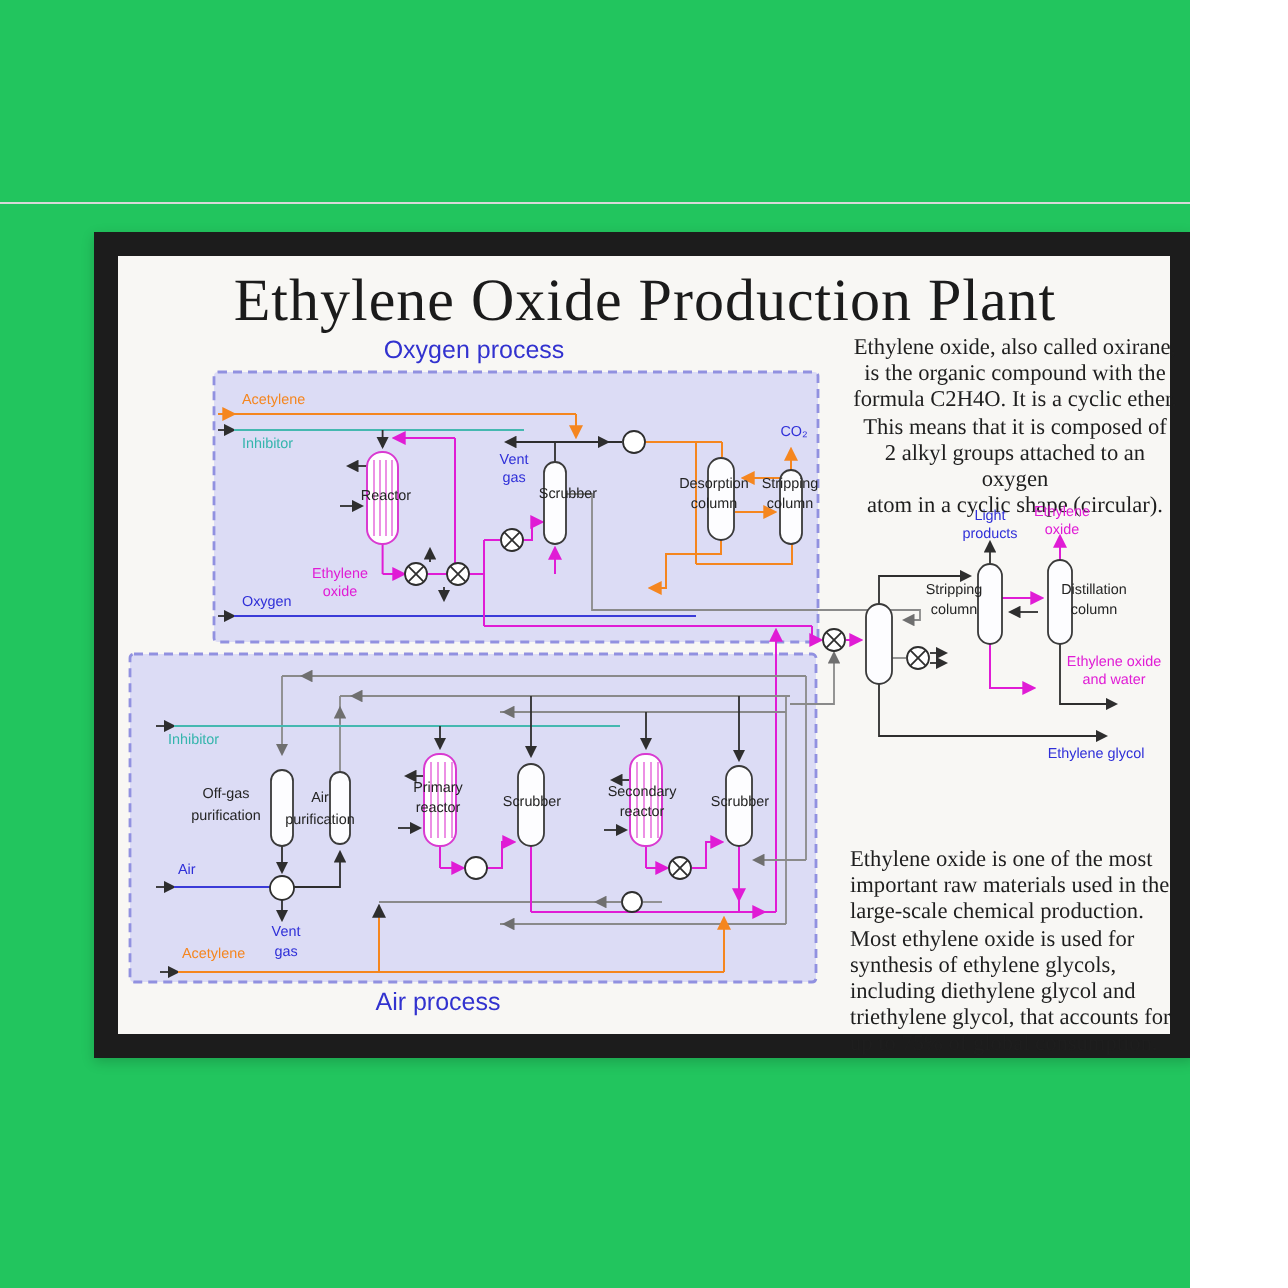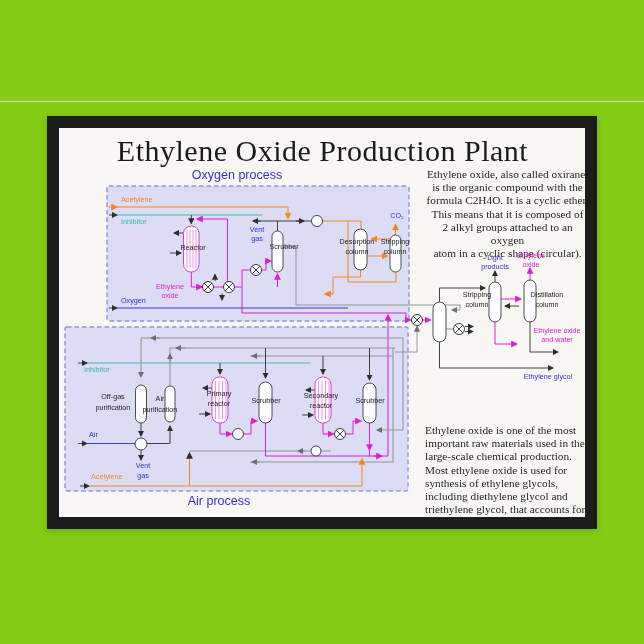--- a/index.html
+++ b/index.html
@@ -1,16 +1,16 @@
 <!DOCTYPE html>
 <html><head>
 <meta charset="utf-8">
 <style>
   html,body{margin:0;padding:0;background:#ffffff;}
-  .screen{position:relative;width:644px;height:644px;background:#84cc16;overflow:hidden;
+  .screen{position:relative;width:595px;height:644px;background:#22c55e;overflow:hidden;
           font-family:"Liberation Sans",sans-serif;}
   .wall-line{position:absolute;left:0;top:101px;width:644px;height:1px;background:#d8d8d8;}
   .frame{position:absolute;left:47px;top:116px;width:550px;height:413px;box-sizing:border-box;
          border:12px solid #1c1c1c;background:#f8f7f4;box-shadow:0 2px 6px rgba(0,0,0,0.18);}
   .title{position:absolute;left:59px;top:134px;width:527px;text-align:center;
          font-family:"Liberation Serif",serif;font-size:30px;color:#1b1b1b;letter-spacing:0.5px;}
   .para{position:absolute;left:425px;width:165px;font-family:"Liberation Serif",serif;
         font-size:11.3px;line-height:13.2px;color:#1e1e1e;white-space:pre-line;}
   .para1{top:168px;text-align:center;}
   .para2{top:424px;}

